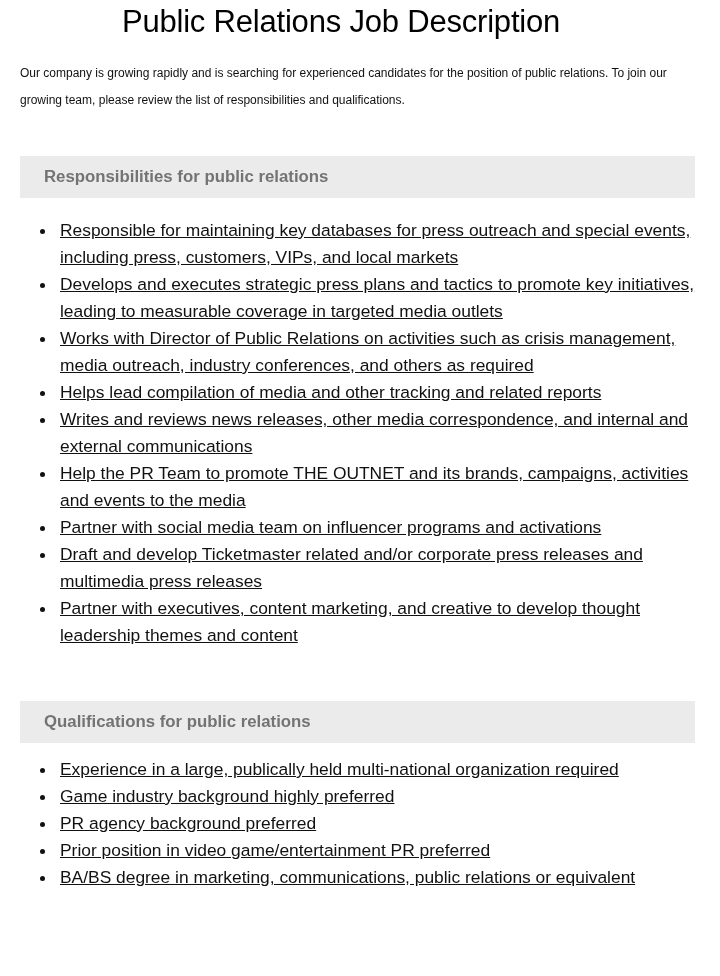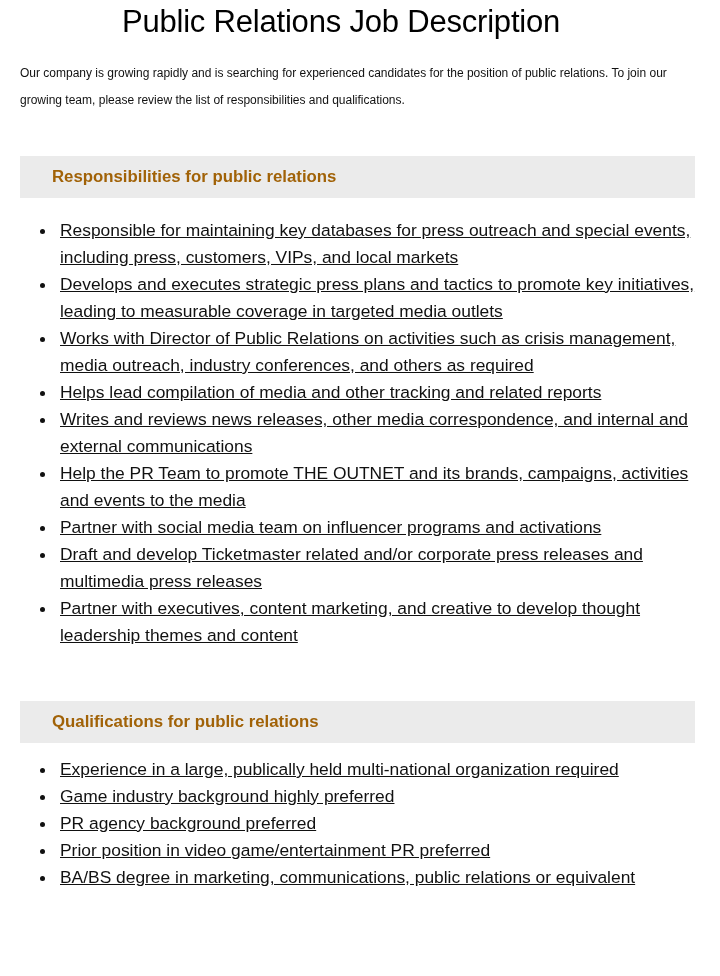--- a/index.html
+++ b/index.html
@@ -20,23 +20,23 @@
     .intro {
       position: absolute; top: 60px; left: 20px; width: 680px;
       margin: 0;
       font-size: 12px; line-height: 27px;
       color: #111;
     }
     .section-header {
       position: absolute; left: 20px; width: 675px; height: 42px;
       background: #ebebeb;
       box-sizing: border-box;
-      padding-left: 32px;
+      padding-left: 24px;
       font-size: 16.8px; font-weight: bold; line-height: 42px;
-      color: #a16207;
+      color: #737373;
     }
     ul.items {
       position: absolute; left: 20px; width: 680px;
       margin: 0; padding: 0 0 0 40px;
       box-sizing: border-box;
       list-style: none;
       font-size: 17.4px; line-height: 27px;
       color: #111;
       text-decoration: underline;
     }

